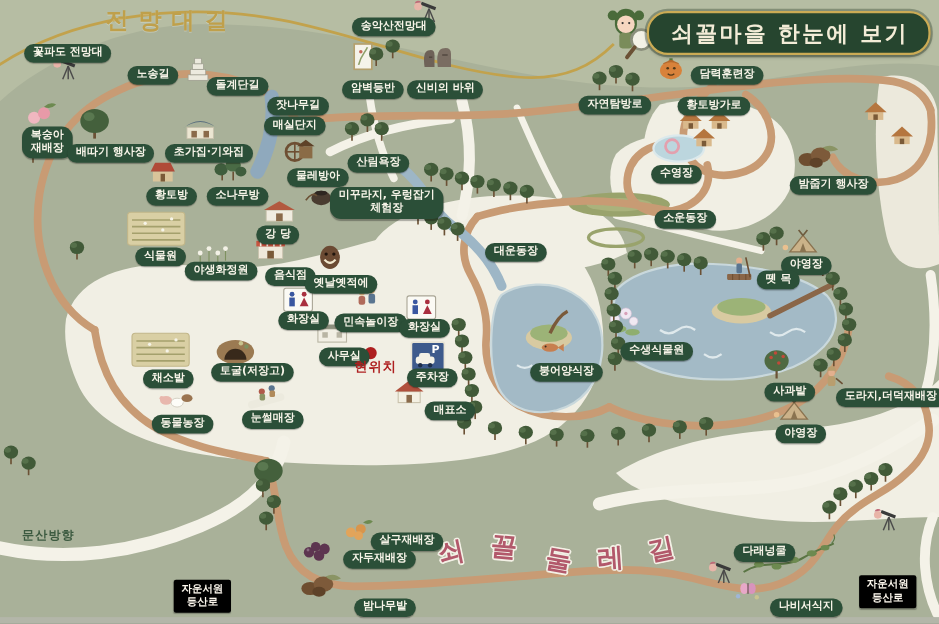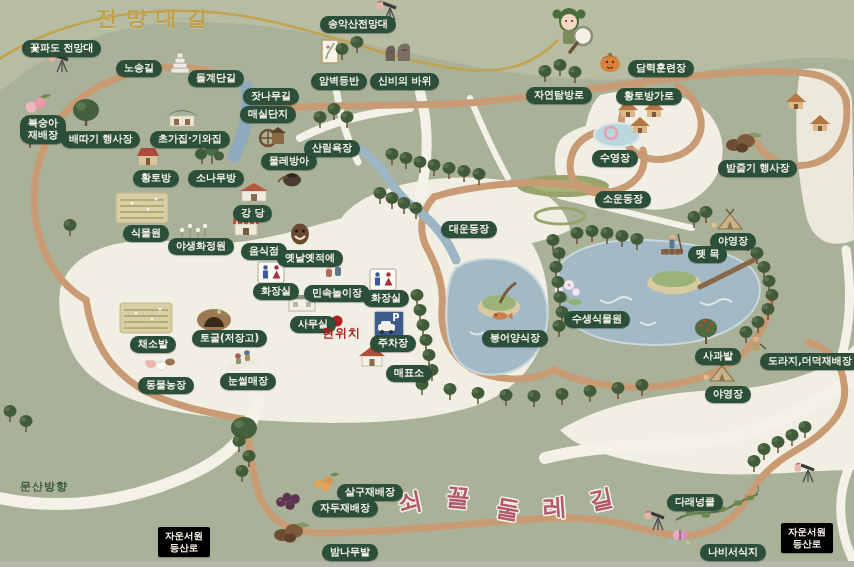--- a/index.html
+++ b/index.html
@@ -851,22 +851,26 @@
       </div>
       <div class="pill" style="left: 133px; top: 170px;">
         <span>황토방</span>
       </div>
       <div class="pill" style="left: 188px; top: 170px;">
         <span>소나무방</span>
       </div>
       <div class="pill" style="left: 261px; top: 153px;">
         <span>물레방아</span>
       </div>
-      <div class="pill" style="left: 304px; top: 140px;">
+      <div class="pill" style="left: 316px; top: 140px;">
         <span>산림욕장</span>
+      </div>
+      <div class="pill" style="left: 300px; top: 170px;">
+        <span>미꾸라지, 우렁잡기</span>
+        <span>체험장</span>
       </div>
       <div class="pill" style="left: 123px; top: 225px;">
         <span>식물원</span>
       </div>
       <div class="pill" style="left: 168px; top: 238px;">
         <span>야생화정원</span>
       </div>
       <div class="pill" style="left: 233px; top: 205px;">
         <span>강 당</span>
       </div>
@@ -970,13 +974,16 @@
     <circle cx="15" cy="12" r="4.5" fill="#4a6b3a"></circle>
       <circle cx="39" cy="12" r="4.5" fill="#4a6b3a"></circle>
     <path d="M17,16 a10,10 0 0 1 20,0 l0,4 a10,10 0 0 1 -20,0 Z" fill="#4a6b3a"></path>
     <circle cx="27" cy="20" r="8" fill="#f6d6c0"></circle>
     <circle cx="24" cy="19" r="1" fill="#333"></circle>
       <circle cx="30" cy="19" r="1" fill="#333"></circle>
     <rect x="21" y="28" width="12" height="14" rx="3" fill="#7a8c5a"></rect>
     <circle cx="41" cy="34" r="9" fill="#f3f1e6" stroke="#8b8f7c" stroke-width="2.5"></circle>
     <line x1="35" y1="41" x2="28" y2="50" stroke="#6b5135" stroke-width="3.5" stroke-linecap="round"></line>
   </svg>
+  <div class="title-badge">
+    <span class="t">쇠꼴마을 한눈에 보기</span>
+  </div>
 </div>
 
 </body></html>

